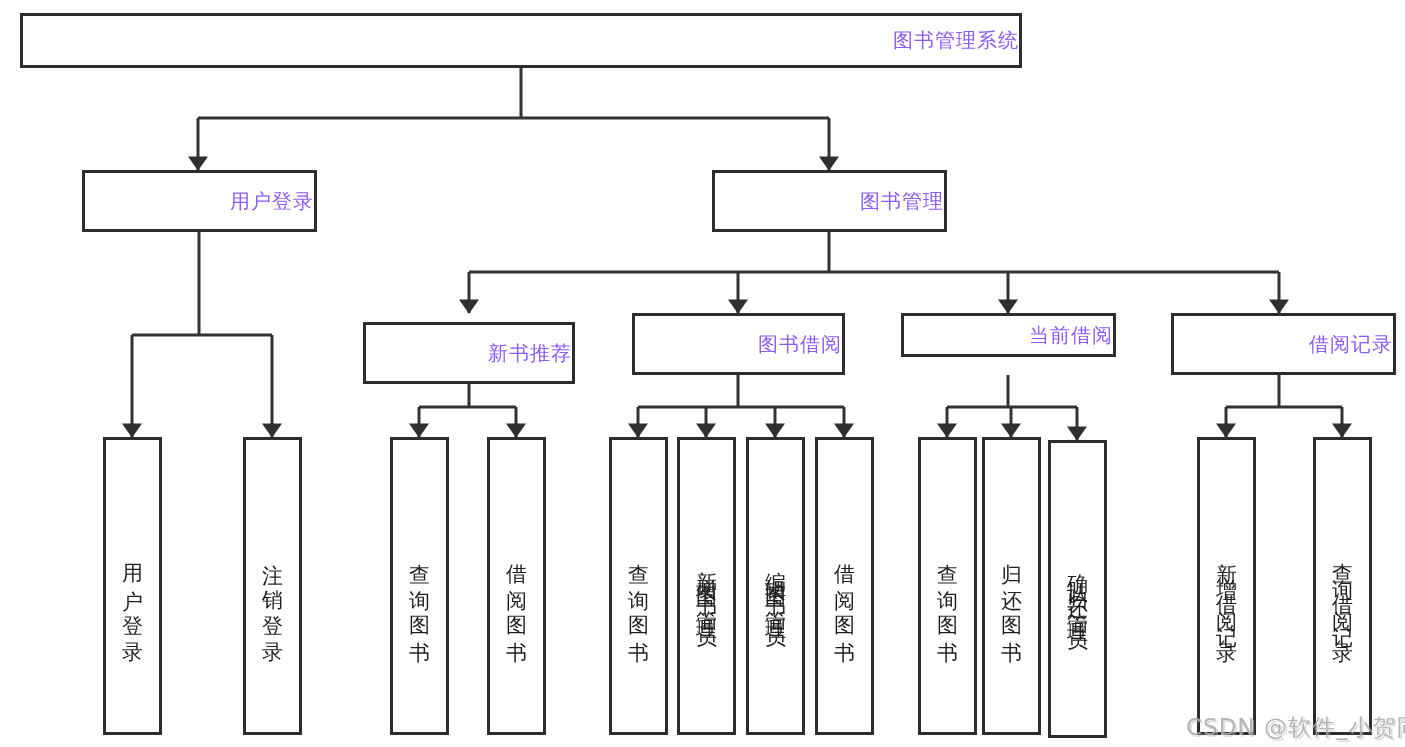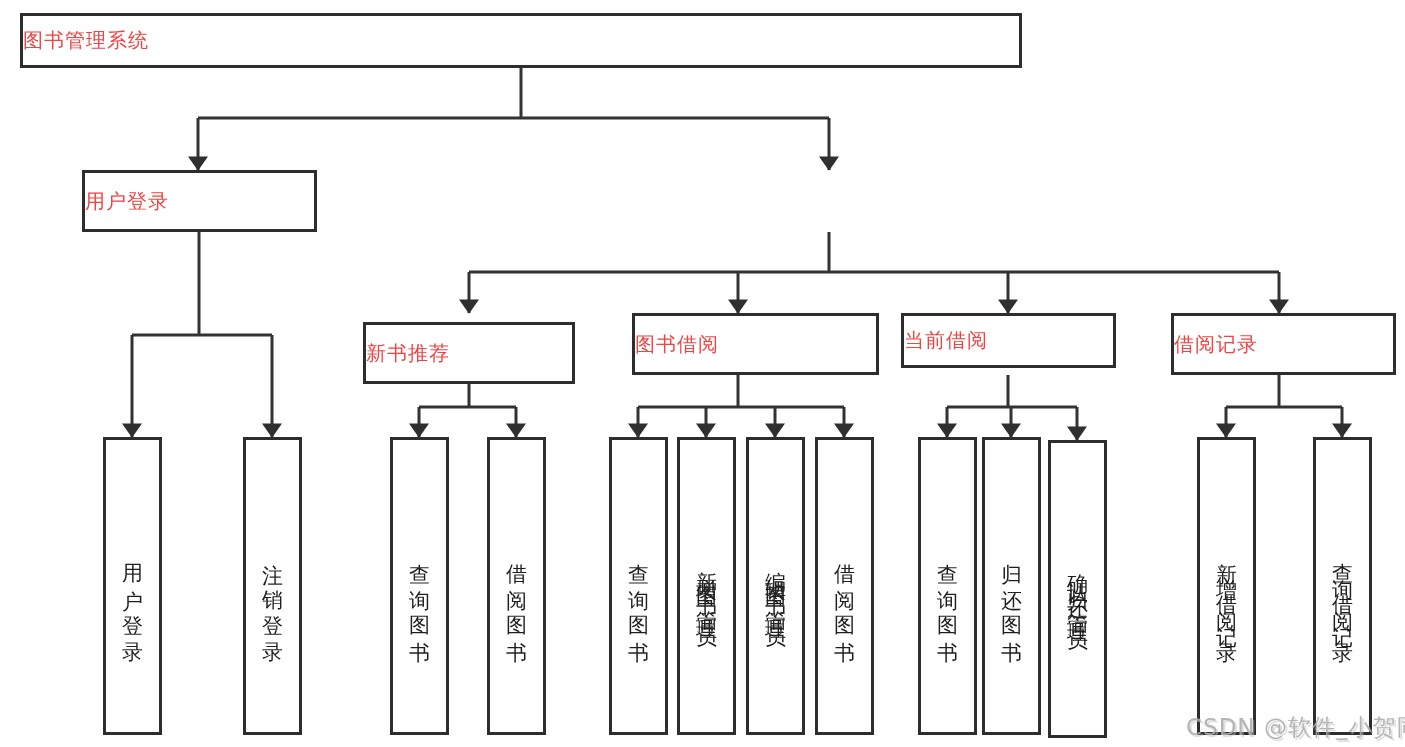--- a/index.html
+++ b/index.html
@@ -12,22 +12,22 @@
     font-family: "DejaVu Sans", "Liberation Sans", sans-serif;
   }
   #wires { position: absolute; left: 0; top: 0; width: 1405px; height: 747px; }
   .node {
     position: absolute;
     box-sizing: border-box;
     border: 3px solid #2d2d2d;
     background: #ffffff;
     display: flex;
     align-items: center;
-    justify-content: flex-start;
-    color: #ef4444;
+    justify-content: flex-end;
+    color: #8b5cf6;
     font-size: 20px;
     letter-spacing: 1px;
   }
   .leaf {
     position: absolute;
     box-sizing: border-box;
     border: 3px solid #2d2d2d;
     background: #ffffff;
     top: 437px;
     width: 59px;
@@ -101,28 +101,31 @@
     </g>
   </svg>
 
   <div class="node" style="left:20px; top:13px; width:1002px; height:55px;">
     <span>图书管理系统</span>
   </div>
 
   <div class="node" style="left:82px; top:170px; width:235px; height:62px;">
     <span>用户登录</span>
   </div>
+  <div class="node" style="left:712px; top:170px; width:235px; height:62px;">
+    <span>图书管理</span>
+  </div>
 
   <div class="node" style="left:363px; top:322px; width:212px; height:62px;">
     <span>新书推荐</span>
   </div>
-  <div class="node" style="left:632px; top:313px; width:247px; height:62px;">
+  <div class="node" style="left:632px; top:313px; width:213px; height:62px;">
     <span>图书借阅</span>
   </div>
-  <div class="node" style="left:901px; top:313px; width:215px; height:55px;">
+  <div class="node" style="left:901px; top:313px; width:215px; height:44px;">
     <span>当前借阅</span>
   </div>
   <div class="node" style="left:1171px; top:313px; width:225px; height:62px;">
     <span>借阅记录</span>
   </div>
 
   <div class="leaf" style="left:103px;">
     <span class="vtext sp4">用户登录</span>
   </div>
   <div class="leaf" style="left:243px;">

